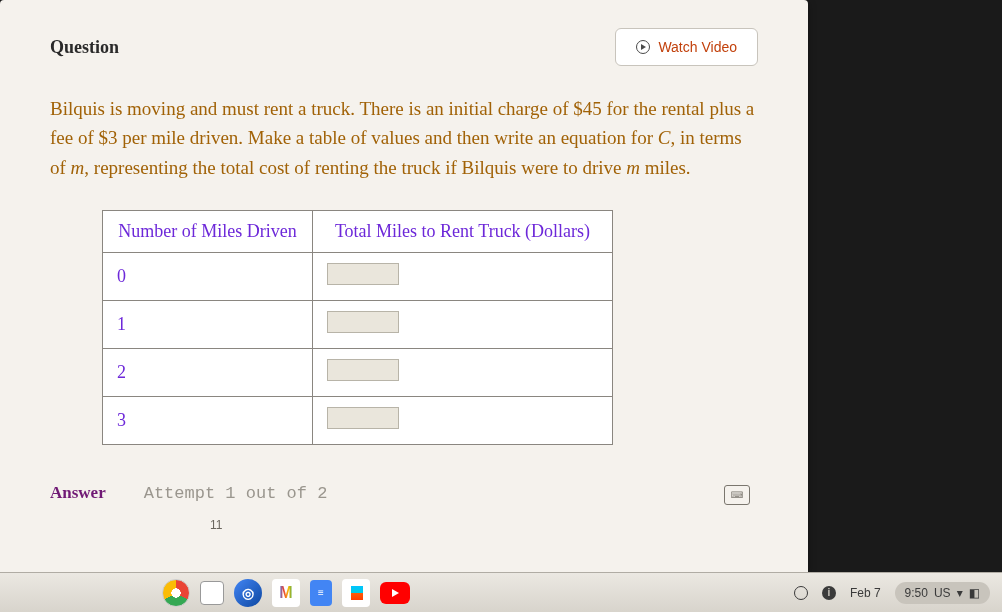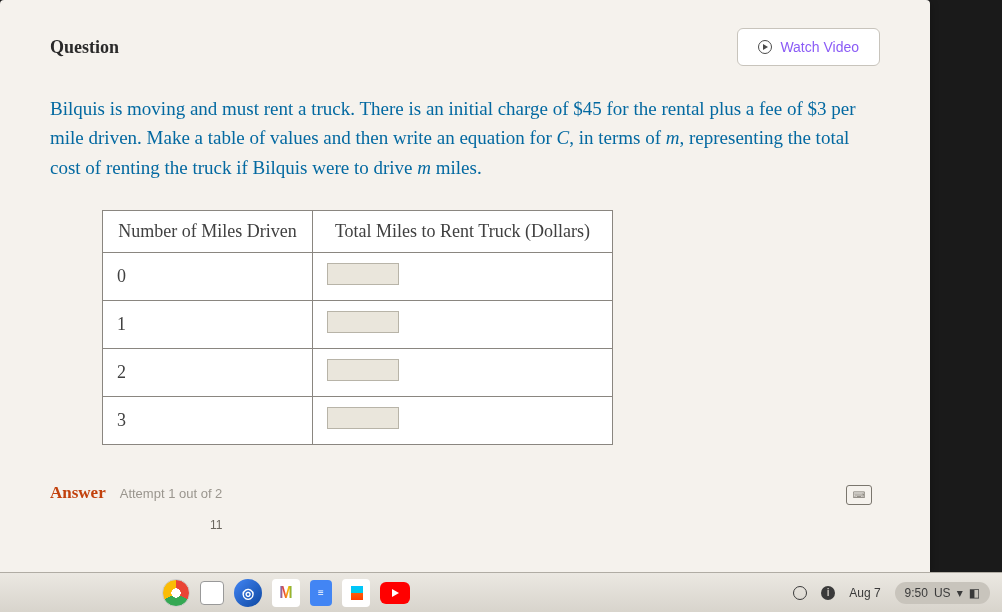--- a/index.html
+++ b/index.html
@@ -6,21 +6,21 @@
     body {
       font-family: Georgia, 'Times New Roman', serif;
       background: #1a1a1a;
       width: 1002px;
       height: 612px;
       overflow: hidden;
       position: relative;
     }
     .page-wrapper {
       background: #f5f2ed;
-      width: 930px;
+      width: 808px;
       height: 572px;
       position: relative;
       border-radius: 4px 4px 0 0;
       box-shadow: 0 2px 8px rgba(0,0,0,0.3);
     }
     .content {
       padding: 28px 50px 0 50px;
     }
     .header-row {
       display: flex;
@@ -37,21 +37,21 @@
       display: flex;
       gap: 14px;
     }
     .btn {
       background: #fff;
       border: 1px solid #c8c4bc;
       border-radius: 6px;
       padding: 10px 20px;
       font-size: 14px;
       font-family: Arial, sans-serif;
-      color: #8b5cf6;
+      color: #c2410c;
       cursor: pointer;
       display: flex;
       align-items: center;
       gap: 8px;
     }
     .play-icon {
       width: 14px;
       height: 14px;
       border: 1.5px solid #4a4a4a;
       border-radius: 50%;
@@ -62,38 +62,38 @@
     .play-icon::after {
       content: "";
       border-left: 5px solid #4a4a4a;
       border-top: 3px solid transparent;
       border-bottom: 3px solid transparent;
       margin-left: 1px;
     }
     .problem-text {
       font-size: 19px;
       line-height: 1.55;
-      color: #0369a1;
+      color: #a16207;
       margin-bottom: 28px;
     }
     .math-var { font-style: italic; }
     .table-wrap {
       margin-left: 52px;
       margin-bottom: 38px;
     }
     table {
       border-collapse: collapse;
       background: #fff;
     }
     th, td {
       border: 1px solid #8a8680;
       padding: 10px 14px;
       font-size: 18px;
       font-weight: normal;
-      color: #404040;
+      color: #6d28d9;
     }
     th { font-weight: normal; }
     td.miles-col { width: 210px; }
     td.cost-col { width: 300px; position: relative; }
     .cost-input {
       width: 72px;
       height: 22px;
       background: #eae6dc;
       border: 1px solid #b8b4a8;
       display: inline-block;
@@ -105,26 +105,27 @@
       padding-right: 8px;
     }
     .answer-left {
       display: flex;
       align-items: baseline;
       gap: 14px;
     }
     .answer-label {
       font-size: 17px;
       font-weight: bold;
-      color: #c2410c;
+      color: #701a75;
     }
     .attempt-text {
-      font-size: 13px;
+      font-size: 17px;
       color: #9a968e;
-      font-family: Liberation Sans, sans-serif;
+      font-family: Liberation Mono, monospace;
+      margin-left: 24px;
     }
     .keyboard-icon {
       width: 26px;
       height: 20px;
       border: 1.5px solid #7a766e;
       border-radius: 3px;
       display: flex;
       align-items: center;
       justify-content: center;
       font-size: 9px;
@@ -262,21 +263,21 @@
     <div class="tb-icon files"></div>
     <div class="tb-icon camera">◎</div>
     <div class="tb-icon gmail"></div>
     <div class="tb-icon docs">≡</div>
     <div class="tb-icon playstore"></div>
     <div class="tb-icon youtube"></div>
   </div>
   <div class="taskbar-right">
     <span class="circle-icon"></span>
     <span class="info-icon">i</span>
-    <span>Aug 7</span>
+    <span>Feb 7</span>
     <div class="status-pill">
       <span>9:50</span>
       <span>US</span>
       <span>▾</span>
       <span>◧</span>
     </div>
   </div>
 </div>
 
 </body></html>

